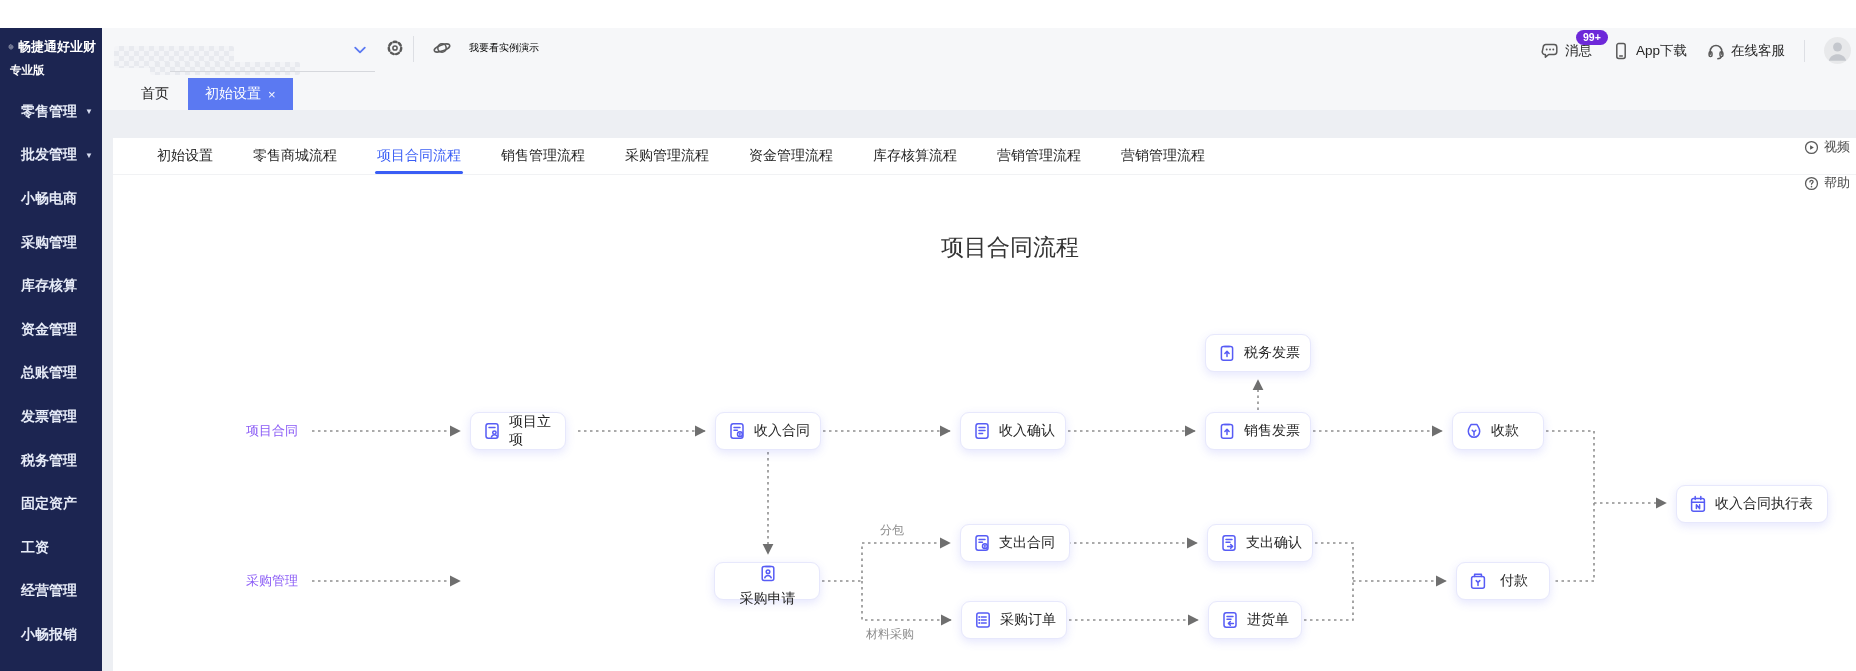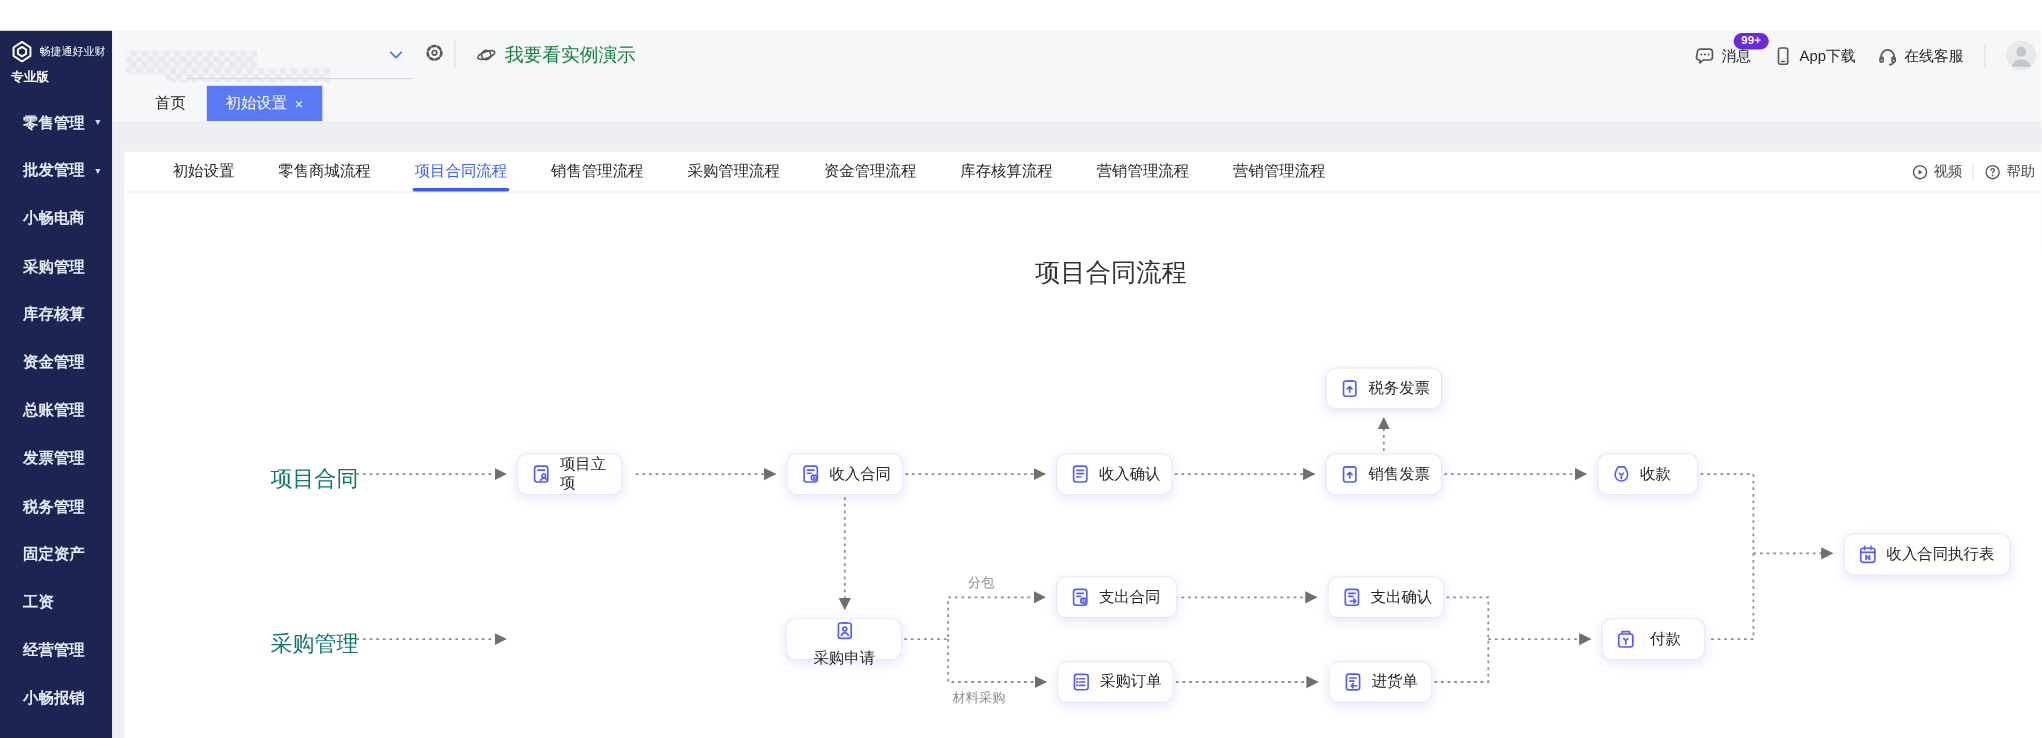--- a/index.html
+++ b/index.html
@@ -7,72 +7,72 @@
   .app { position:relative; width:1856px; height:671px; overflow:hidden; background:#fff; }
 
   
   .top-strip { position:absolute; left:0; top:0; width:1856px; height:28px; background:#ffffff; }
 
   
   .sidebar { position:absolute; left:0; top:28px; width:102px; height:643px; background:#1c2551; color:#e9edf8; }
   .logo-area { padding:7px 6px 0 8px; }
   .logo-row { display:flex; align-items:center; gap:4px; }
   .logo-mark { width:24px; height:24px; color:#ffffff; display:inline-flex; }
-  .brand-name { font-size:10px; color:#fff; font-weight:normal; white-space:nowrap; letter-spacing:0; }
+  .brand-name { font-size:13px; color:#fff; font-weight:bold; white-space:nowrap; letter-spacing:0; }
   .edition { font-size:11.5px; font-weight:bold; color:#fff; margin-top:4px; padding-left:2px; }
   .side-menu { margin-top:12px; }
   .side-item { height:43.6px; display:flex; align-items:center; padding-left:21px; font-size:14px; font-weight:bold; color:#e6ebf7; cursor:pointer; }
   .side-item .caret { font-size:8px; margin-left:8px; color:#d7ddf0; }
 
   
   .topbar { position:absolute; left:102px; top:28px; width:1754px; height:82px; background:#f6f7f9; }
   .redact { position:absolute; background:repeating-conic-gradient(#e7e9ee 0% 25%, #f3f4f7 0% 50%) 0 0/10px 10px; border-radius:2px; opacity:.9; }
   .r1 { left:12px; top:18px; width:120px; height:22px; }
   .r2 { left:48px; top:34px; width:150px; height:13px; }
   .selector-underline { position:absolute; left:68px; top:43px; width:205px; height:1px; background:#d6d8dd; }
   .tb-icon { display:inline-flex; width:20px; height:20px; color:#595959; }
   .chev { position:absolute; left:248px; top:12px; color:#5b79f2; }
   .gear { position:absolute; left:283px; top:10px; }
   .vdiv { display:inline-block; width:1px; background:#dddfe4; }
   .d1 { position:absolute; left:311px; top:8px; height:26px; }
-  .demo-link { position:absolute; left:330px; top:10px; display:flex; align-items:center; gap:7px; font-size:17px; color:#15803d; cursor:pointer; }
+  .demo-link { position:absolute; left:330px; top:10px; display:flex; align-items:center; gap:17px; font-size:10px; color:#000000; cursor:pointer; }
   .tb-right { position:absolute; left:1438px; top:9px; display:flex; align-items:center; gap:19px; white-space:nowrap; }
   .tb-item { position:relative; display:flex; align-items:center; gap:5px; font-size:13.5px; color:#262626; cursor:pointer; }
   .badge { position:absolute; left:36px; top:-11px; background:#6d28d9; color:#fff; font-size:10.5px; font-weight:bold; padding:1.5px 7px; border-radius:9px; }
   .d2 { height:22px; }
   .avatar { width:27px; height:27px; border-radius:50%; background:#e8e9eb; display:inline-flex; align-items:center; justify-content:center; overflow:hidden; }
 
   
   .wtabs { position:absolute; left:20px; bottom:0; display:flex; align-items:flex-end; }
   .wtab { height:32px; display:flex; align-items:center; gap:7px; padding:0 19px; font-size:14px; color:#262626; cursor:pointer; }
   .wtab.active { background:#5b79f2; color:#fff; padding:0 17px; }
   .wtab .close { font-size:13px; opacity:.95; }
 
   
   .content-bg { position:absolute; left:102px; top:110px; width:1754px; height:561px; background:#edeff3; }
   .panel { position:absolute; left:113px; top:138px; width:1743px; height:533px; background:#ffffff; }
   .nav-row { position:relative; height:37px; display:flex; align-items:center; border-bottom:1px solid #f1f2f4; }
   .ntabs { display:flex; align-items:center; gap:40px; padding-left:44px; height:100%; }
   .ntab { font-size:14px; color:#262626; cursor:pointer; position:relative; height:100%; display:flex; align-items:center; }
   .ntab.active { color:#3a5ef5; }
   .ntab.active::after { content:""; position:absolute; left:-2px; right:-2px; bottom:0; height:3px; background:#3a5ef5; border-radius:2px; }
-  .nav-right { position:absolute; right:6px; top:0; height:100%; display:flex; align-items:center; gap:9px; font-size:13px; color:#4a4a4a; }
+  .nav-right { position:absolute; right:6px; top:0; height:100%; display:flex; align-items:center; gap:9px; font-size:13px; color:#4a4a4a;flex-direction:column; }
   .nr-item { display:flex; align-items:center; gap:4px; cursor:pointer; }
   .nr-item .tb-icon { width:17px; height:17px; }
   .d3 { height:14px; }
 
   .flow-title { position:absolute; left:890px; top:232px; width:240px; text-align:center; font-size:23px; font-weight:normal; color:#333; }
 
   .connectors { position:absolute; left:0; top:0; width:1856px; height:671px; pointer-events:none; }
 
   .flow-node { position:absolute; height:38px; background:#fff; border:1px solid #e7e8fc; border-radius:9px;
     box-shadow:0 3px 10px rgba(96,100,245,0.16); display:flex; align-items:center; gap:7px; padding:0 10px 0 11px;
     font-size:14px; color:#262626; cursor:pointer; }
   .flow-node .nicon { width:20px; height:20px; color:#575cf5; display:inline-flex; flex:none; }
-  .row-label { position:absolute; font-size:20px; color:#0f766e; white-space:nowrap; }
+  .row-label { position:absolute; font-size:13px; color:#8b5cf6; white-space:nowrap; }
   .edge-label { position:absolute; font-size:12px; color:#8c8c8c; white-space:nowrap; }
 </style>
 </head>
 <body>
 
 <div class="app">
   <div class="top-strip"></div>
 
   <aside class="sidebar">
     <div class="logo-area">

